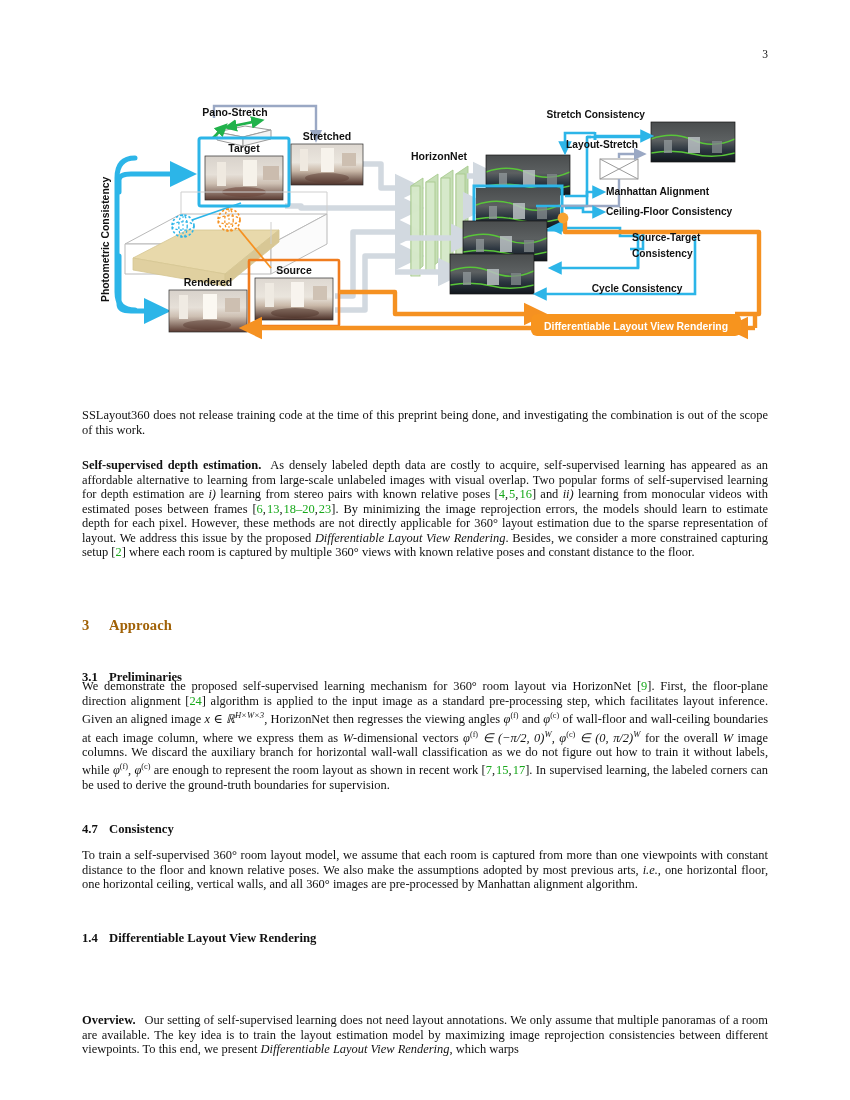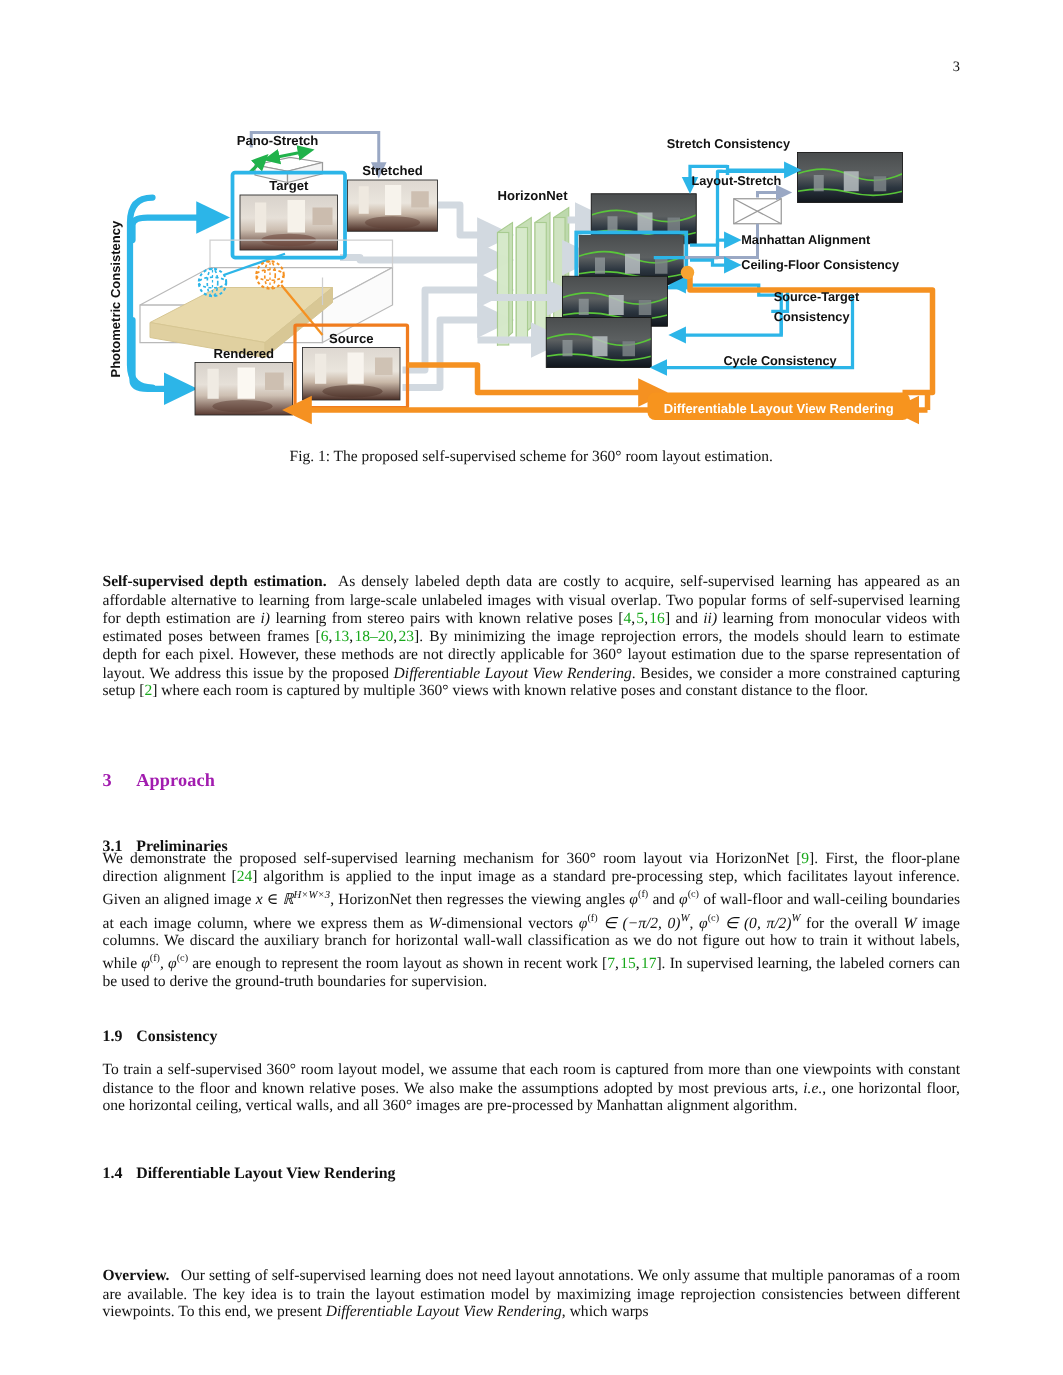--- a/index.html
+++ b/index.html
@@ -27,21 +27,21 @@
     position: absolute;
     right: 0px;
     top: 48px;
     font-size: 11.5px;
     color: #111;
     text-align: right;
     width: 40px;
   }
 
   
-  .figure-wrap { position:absolute; left:0; top:96px; width:686px; height:248px; }
+  .figure-wrap { position:absolute; left:13px; top:96px; width:686px; height:248px; }
   .fig { position:absolute; left:0; top:0; width:686px; height:248px; }
   .fig svg { display:block; }
 
   .caption {
     position:absolute; left:0; top:358px; width:686px;
     text-align:center; font-size:12.4px; color:#111;
   }
 
   
   .tb { position:absolute; width:686px; color:#111; }
@@ -54,21 +54,21 @@
     color:#111;
   }
   .runin { font-weight:bold; }
   .runin-gap { display:inline-block; width:9px; }
   .cite { color:#17a81a; }
   .it { font-style:italic; }
   h2.sec {
     margin:0;
     font-size:14.6px;
     font-weight:bold;
-    color:#a21caf;
+    color:#a16207;
     letter-spacing:0.1px;
   }
   h2.sec .num { display:inline-block; width:27px; }
   h3.subsec {
     margin:0;
     font-size:12.7px;
     font-weight:bold;
     color:#111;
   }
   h3.subsec .num { display:inline-block; width:27px; }
@@ -424,22 +424,24 @@
             <text x="537" y="145" font-size="10.2">Source-Target</text>
             <text x="537" y="161" font-size="10.2">Consistency</text>
             <text x="542" y="196" font-size="10.2" text-anchor="middle">Cycle Consistency</text>
             <text x="541" y="234" font-size="10.4" text-anchor="middle" fill="#ffffff">Differentiable Layout View Rendering</text>
             <text transform="translate(14,206) rotate(-90)" font-size="10.4">Photometric Consistency</text>
           </g>
         </svg>
       </div>
     </div>
 
-    <div class="caption">Fig. 1: The proposed self-supervised scheme for 360° room layout estimation.</div>
-
+
+    <div class="tb" style="top:408px;">
+      <p class="para"><span>SSLayout360 does not release training code at the time of this preprint being done, and investigating the combination is out of the scope of this work.</span></p>
+    </div>
 
     <div class="tb" style="top:458px;">
       <p class="para">
         <span class="runin">Self-supervised depth estimation.</span><span class="runin-gap"></span><span>As densely labeled depth data are costly to acquire, self-supervised learning has appeared as an affordable alternative to learning from large-scale unlabeled images with visual overlap. Two popular forms of self-supervised learning for depth estimation are </span><span class="it">i)</span><span> learning from stereo pairs with known relative poses [</span><span class="cite">4</span>, <span class="cite">5</span>, <span class="cite">16</span><span>] and </span><span class="it">ii)</span><span> learning from monocular videos with estimated poses between frames [</span><span class="cite">6</span>, <span class="cite">13</span>, <span class="cite">18–20</span>, <span class="cite">23</span><span>]. By minimizing the image reprojection errors, the models should learn to estimate depth for each pixel. However, these methods are not directly applicable for 360° layout estimation due to the sparse representation of layout. We address this issue by the proposed </span><span class="it">Differentiable Layout View Rendering</span><span>. Besides, we consider a more constrained capturing setup [</span><span class="cite">2</span><span>] where each room is captured by multiple 360° views with known relative poses and constant distance to the floor.</span>
       </p>
     </div>
 
     <h2 class="sec" style="position:absolute; top:617px; left:0;">
       <span class="num">3</span><span>Approach</span>
     </h2>
@@ -448,21 +450,21 @@
       <span class="num">3.1</span><span>Preliminaries</span>
     </h3>
 
     <div class="tb" style="top:679px;">
       <p class="para">
         <span>We demonstrate the proposed self-supervised learning mechanism for 360° room layout via HorizonNet [</span><span class="cite">9</span><span>]. First, the floor-plane direction alignment [</span><span class="cite">24</span><span>] algorithm is applied to the input image as a standard pre-processing step, which facilitates layout inference. Given an aligned image </span><span class="nowrap"><span class="bmath">x ∈ ℝ</span><span class="supi">H×W×3</span></span><span>, HorizonNet then regresses the viewing angles </span><span class="nowrap"><span class="mathi">φ</span><span class="sup">(f)</span></span><span> and </span><span class="nowrap"><span class="mathi">φ</span><span class="sup">(c)</span></span><span> of wall-floor and wall-ceiling boundaries at each image column, where we express them as </span><span class="mathi">W</span><span>-dimensional vectors </span><span class="nowrap"><span class="bmath">φ</span><span class="sup">(f)</span><span class="mathi"> ∈ (−π/2, 0)</span><span class="supi">W</span></span><span class="nowrap"><span class="bmath">, φ</span><span class="sup">(c)</span><span class="mathi"> ∈ (0, π/2)</span><span class="supi">W</span></span><span> for the overall </span><span class="mathi">W</span><span> image columns. We discard the auxiliary branch for horizontal wall-wall classification as we do not figure out how to train it without labels, while </span><span class="nowrap"><span class="bmath">φ</span><span class="sup">(f)</span><span class="bmath">, φ</span><span class="sup">(c)</span></span><span> are enough to represent the room layout as shown in recent work [</span><span class="cite">7</span>, <span class="cite">15</span>, <span class="cite">17</span><span>]. In supervised learning, the labeled corners can be used to derive the ground-truth boundaries for supervision.</span>
       </p>
     </div>
 
     <h3 class="subsec" style="position:absolute; top:822px; left:0;">
-      <span class="num">1.9</span><span>Consistency</span>
+      <span class="num">4.7</span><span>Consistency</span>
     </h3>
 
     <div class="tb" style="top:848px;">
       <p class="para">
         <span>To train a self-supervised 360° room layout model, we assume that each room is captured from more than one viewpoints with constant distance to the floor and known relative poses. We also make the assumptions adopted by most previous arts, </span><span class="it">i.e.</span><span>, one horizontal floor, one horizontal ceiling, vertical walls, and all 360° images are pre-processed by Manhattan alignment algorithm.</span>
       </p>
     </div>
 
     <h3 class="subsec" style="position:absolute; top:931px; left:0;">
       <span class="num">1.4</span><span>Differentiable Layout View Rendering</span>

